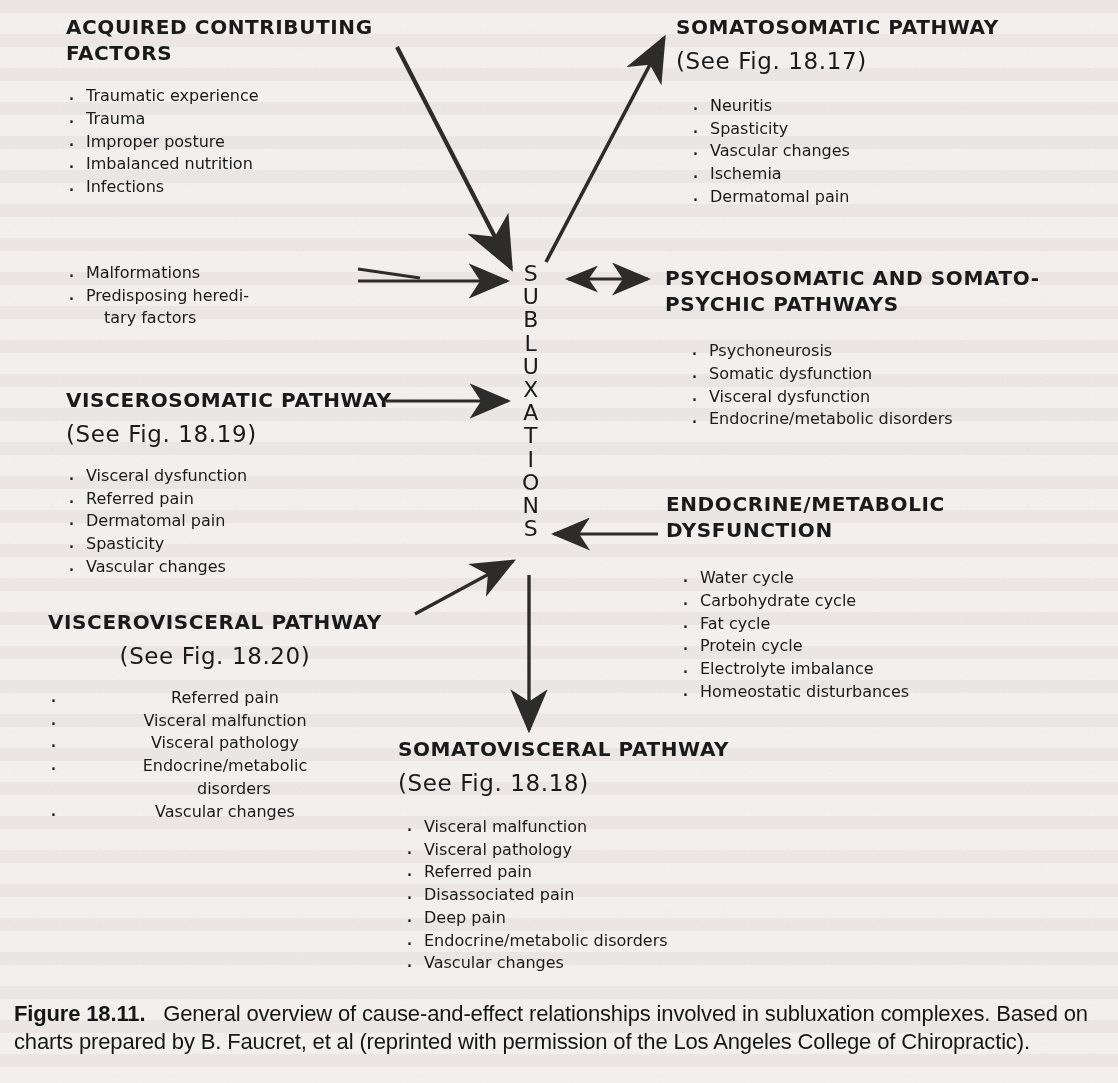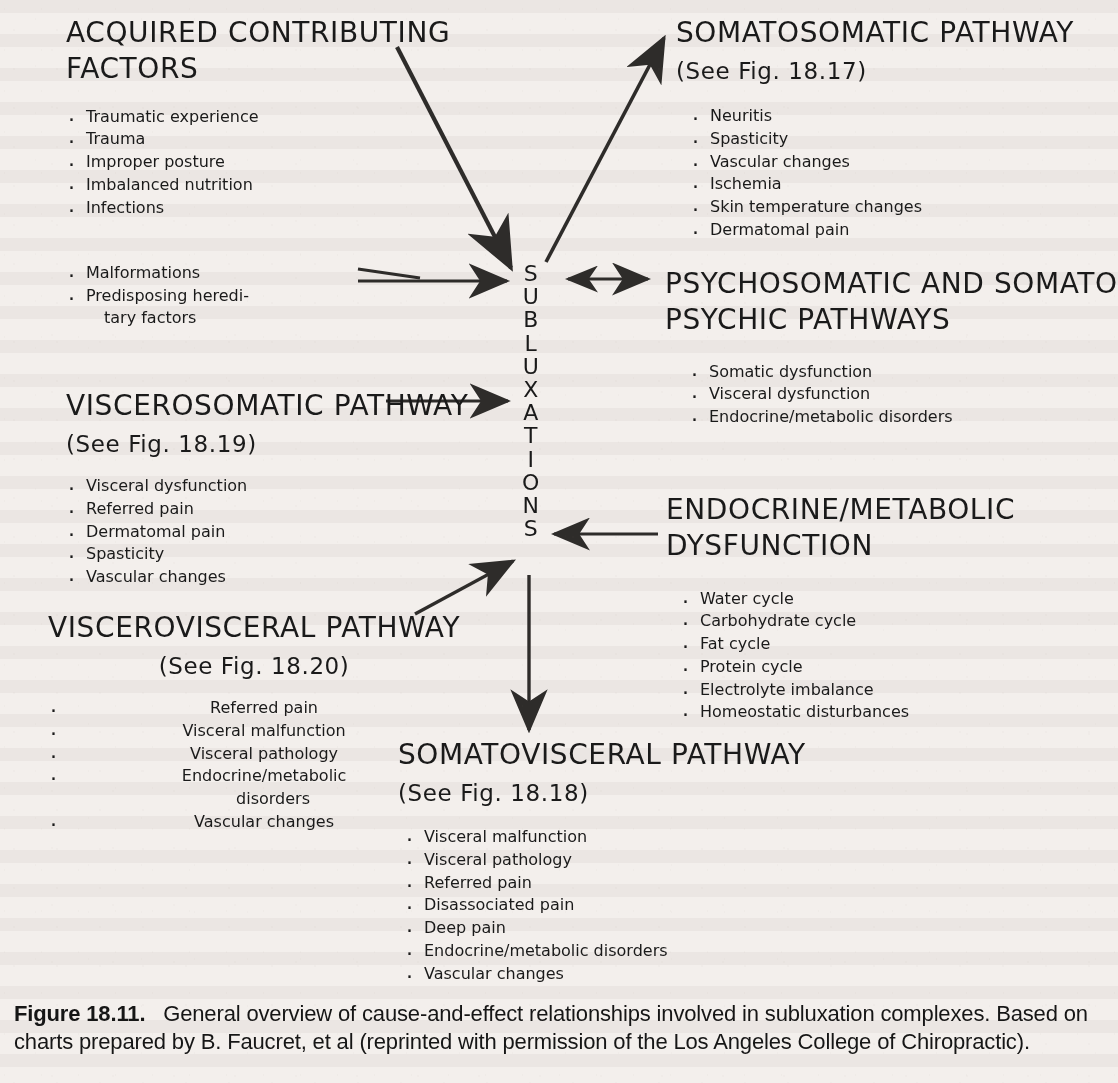--- a/index.html
+++ b/index.html
@@ -43,25 +43,25 @@
       radial-gradient(circle at 67% 41%, rgba(150,130,115,0.09) 0 1px, transparent 1px),
       radial-gradient(circle at 33% 77%, rgba(150,130,115,0.09) 0 1px, transparent 1px),
       radial-gradient(circle at 85% 88%, rgba(150,130,115,0.08) 0 1px, transparent 1px);
     background-size: 37px 41px, 53px 47px, 43px 39px, 61px 57px;
   }
 
   .blk { position: absolute; }
 
   .hdr {
     font-family: "DejaVu Sans", sans-serif;
-    font-size: 28px;
+    font-size: 20px;
     letter-spacing: 0.6px;
     line-height: 1.28;
     white-space: nowrap;
-    font-weight: 400;
+    font-weight: 700;
   }
   .subhdr {
     font-family: "DejaVu Sans", sans-serif;
     font-size: 23px;
     letter-spacing: 0.6px;
     line-height: 1.28;
     white-space: nowrap;
   }
   ul.items {
     list-style: none;
@@ -236,29 +236,29 @@
   </div>
 
   <div class="blk" style="left:676px; top:15px;">
     <div class="hdr">SOMATOSOMATIC PATHWAY</div>
     <div class="subhdr" style="margin-top:6px;">(See Fig. 18.17)</div>
     <ul class="items" style="margin-top:19px; margin-left:14px;">
       <li>Neuritis</li>
       <li>Spasticity</li>
       <li>Vascular changes</li>
       <li>Ischemia</li>
-      <li>Skin temperature changes</li>
       <li>Dermatomal pain</li>
     </ul>
   </div>
 
   <div class="blk" style="left:665px; top:266px;">
     <div class="hdr">PSYCHOSOMATIC AND SOMATO-</div>
     <div class="hdr">PSYCHIC PATHWAYS</div>
     <ul class="items" style="margin-top:23px; margin-left:24px;">
+      <li>Psychoneurosis</li>
       <li>Somatic dysfunction</li>
       <li>Visceral dysfunction</li>
       <li>Endocrine/metabolic disorders</li>
     </ul>
   </div>
 
   <div class="blk" style="left:666px; top:492px;">
     <div class="hdr">ENDOCRINE/METABOLIC</div>
     <div class="hdr">DYSFUNCTION</div>
     <ul class="items" style="margin-top:24px; margin-left:14px;">

